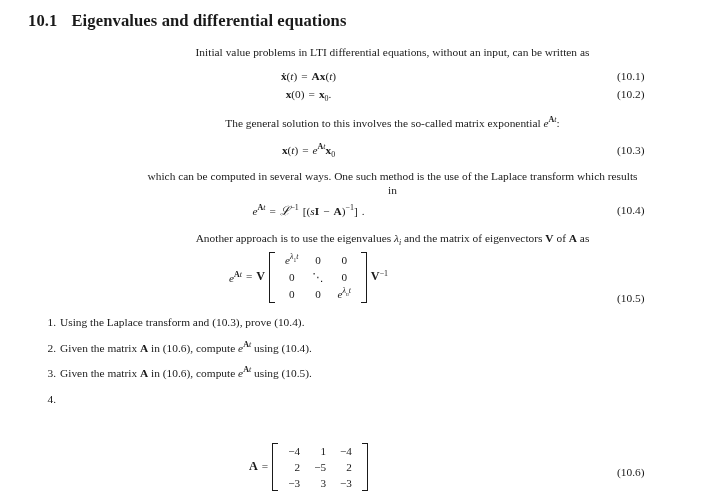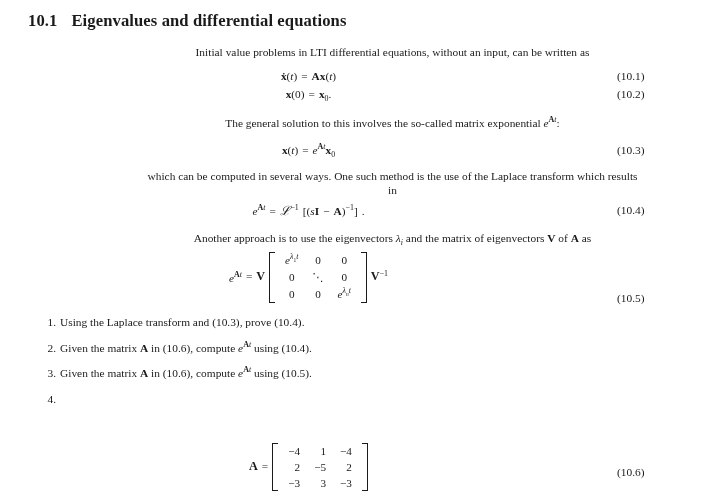--- a/index.html
+++ b/index.html
@@ -183,21 +183,21 @@
   <div class="para" style="top:168px;">which can be computed in several ways. One such method is the use of the Laplace transform which results</div>
 
   <div class="eqblock" style="top:202px;">
     <div class="eqbody">
       <span class="mi">e</span><sup class="ex"><span class="mb">A</span><span class="mi">t</span></sup><span class="mrel">=</span><span class="scriptL">ℒ</span><sup class="ex mn">−1</sup><span class="mspace"></span><span class="mn">[(</span><span class="mi">s</span><span class="mb">I</span><span class="mrel">−</span><span class="mb">A</span><span class="mn">)</span><sup class="ex mn">−1</sup><span class="mn">]</span><span class="mspace"></span><span class="mn">.</span>
     </div>
     <div class="eqtag">(10.4)</div>
   </div>
 
   <div class="para" style="top:230px;">
-    <span>Another approach is to use the eigenvectors </span><span class="mi">λ</span><sub class="ix mi">i</sub><span> and the matrix of eigenvectors </span><span class="mb">V</span><span> of </span><span class="mb">A</span><span> as</span>
+    <span>Another approach is to use the eigenvalues </span><span class="mi">λ</span><sub class="ix mi">i</sub><span> and the matrix of eigenvectors </span><span class="mb">V</span><span> of </span><span class="mb">A</span><span> as</span>
   </div>
 
   <div class="eqblock" style="top:252px;">
     <div class="eqbody">
       <span class="eq-inline-wrap"><span class="mi">e</span><sup class="ex"><span class="mb">A</span><span class="mi">t</span></sup></span><span class="mrel">=</span><span class="vsym">V</span><span class="mspace"></span><span class="matrix"><table>
         <tbody>
               <tr>
           <td><span class="mi">e</span><sup class="ex"><span class="mi">λ</span><sub class="ix mn">1</sub><span class="mi">t</span></sup></td>
           <td><span class="mn">0</span></td>
           <td><span class="mn">0</span></td>

